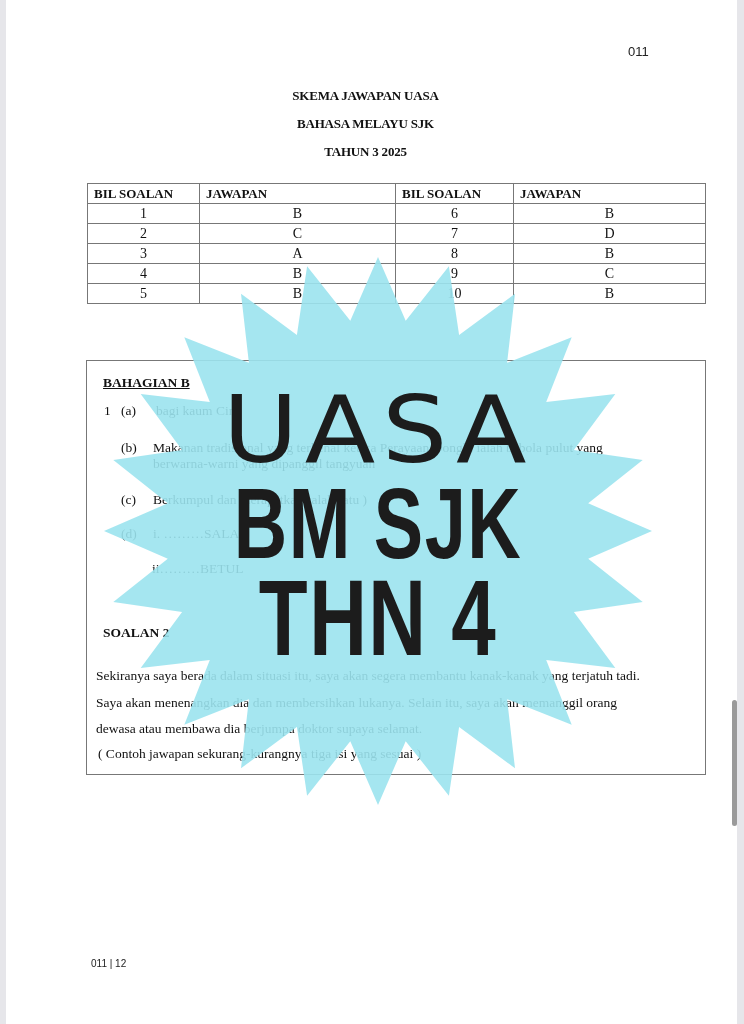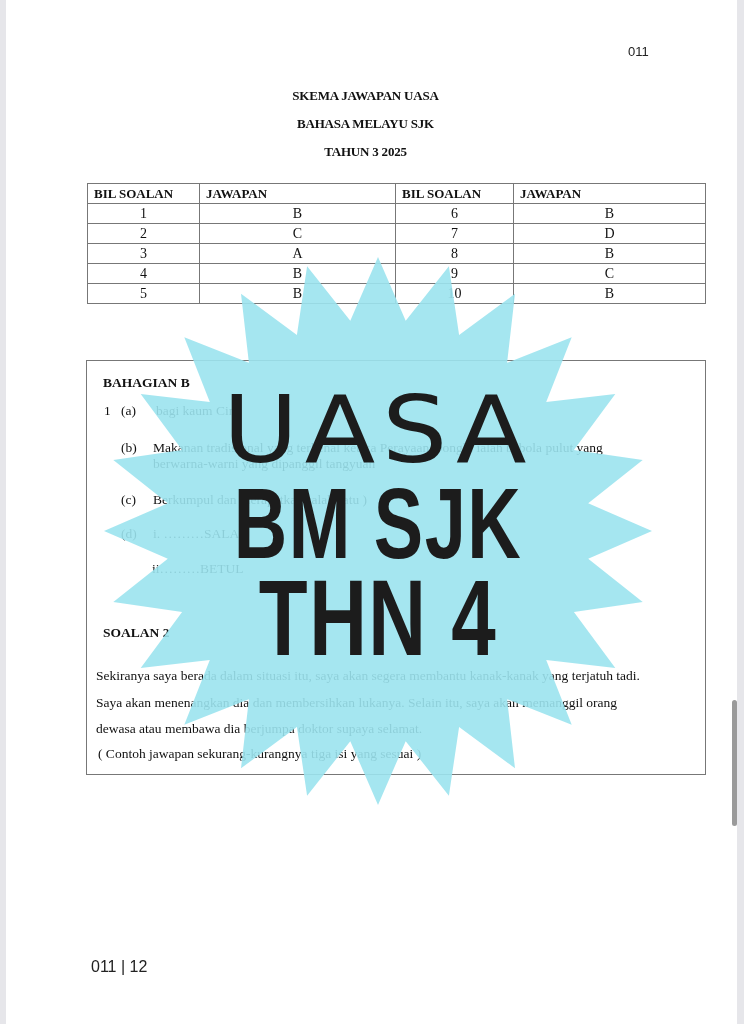--- a/index.html
+++ b/index.html
@@ -42,21 +42,21 @@
     transform: scaleX(1.12) scaleY(1.0);
     -webkit-text-stroke: 0px; font-weight: normal;
   }
   .wm-bold {
     font-family: "Liberation Sans", sans-serif; font-weight: bold; font-size: 100px; line-height: 90px;
     transform: scaleX(0.74); letter-spacing: 2px;
   }
   .wm-bm { top: 478px; }
   .wm-thn { top: 570px; font-size: 108px; line-height: 96px;}
   .footer {
-    position: absolute; left: 91px; top: 958px; font-family: "Liberation Sans", sans-serif; font-size: 16px; color: #222; text-align: center;
+    position: absolute; left: 91px; top: 958px; font-family: "Liberation Sans", sans-serif; font-size: 10px; color: #222; text-align: center;
   }
   .scrollbar {
     position: absolute; left: 732px; top: 700px; width: 5px; height: 126px; background: #9a9a9a; border-radius: 3px;
   }
 </style>
 </head>
 <body>
 
 <div class="edge-left"></div>
 <div class="edge-right"></div>
@@ -103,21 +103,21 @@
     <td>5</td>
     <td>B</td>
     <td>10</td>
     <td>B</td>
   </tr>
 </tbody>
   </table>
 
 <div class="box"></div>
 
-<div class="t b" style="left:103px; top:375px;">BAHAGIAN B</div>
+<div class="t b" style="left:103px; top:375px;text-decoration:underline;">BAHAGIAN B</div>
 <div class="t" style="left:104px; top:403px;">1</div>
 <div class="t" style="left:121px; top:403px;">(a)</div>
 <div class="t" style="left:156px; top:403px;">bagi kaum Cina</div>
 <div class="t" style="left:121px; top:440px;">(b)</div>
 <div class="t" style="left:153px; top:440px;">Makanan tradisional yang terkenal ketika Perayaan Donghi ialah bebola pulut yang</div>
 <div class="t" style="left:153px; top:456px;">berwarna-warni yang dipanggil tangyuan</div>
 <div class="t" style="left:121px; top:492px;">(c)</div>
 <div class="t" style="left:153px; top:492px;">Berkumpul dan merapatkan salah satu )</div>
 <div class="t" style="left:121px; top:526px;">(d)</div>
 <div class="t" style="left:153px; top:526px;">i. ………SALAH</div>

